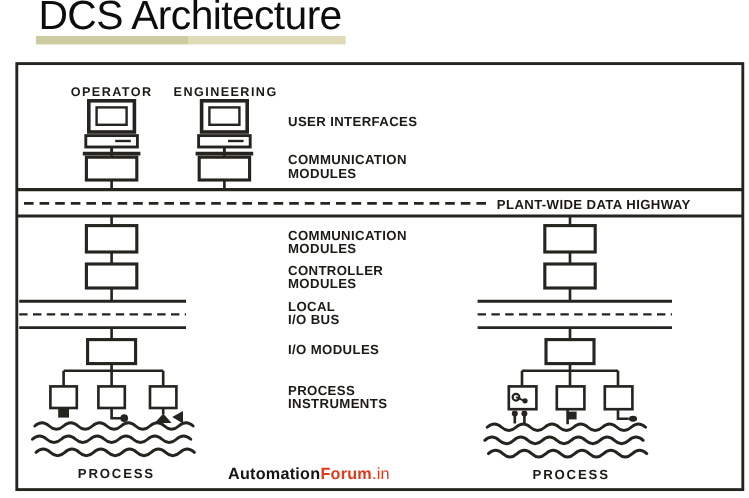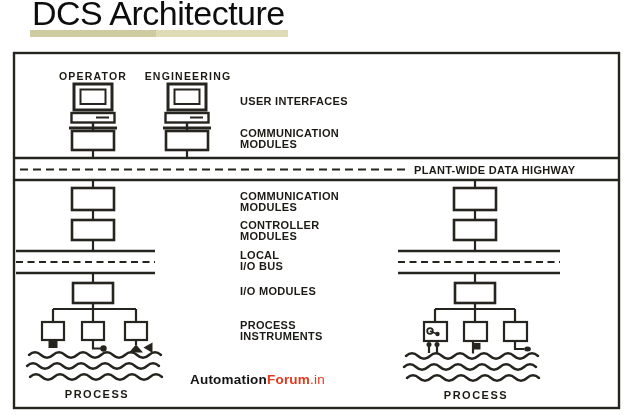--- a/index.html
+++ b/index.html
@@ -9,21 +9,21 @@
               color:#0d0d0d;letter-spacing:-0.5px;font-family:"Liberation Sans",sans-serif;}
   .title-underline{position:absolute;left:30px;top:30px;width:258px;height:7px;
                    background:linear-gradient(to right,#cfcba0 0%,#cfcba0 49%,#dedbb6 49%,#dedbb6 100%);}
   svg{position:absolute;left:0;top:0;}
   .lbl{font:bold 11px "Liberation Sans",sans-serif;fill:#1c1a15;letter-spacing:0.3px;}
   .station{font:bold 10.5px "Liberation Sans",sans-serif;fill:#1c1a15;letter-spacing:1.2px;text-anchor:middle;}
   .process{font:bold 11px "Liberation Sans",sans-serif;fill:#1c1a15;letter-spacing:1.5px;text-anchor:middle;}
   .ln{stroke:#26241f;fill:none;}
   .bx{stroke:#26241f;fill:#ffffff;}
   .fl{fill:#26241f;stroke:none;}
-  .watermark{position:absolute;left:190px;top:372px;font-size:13.5px;font-weight:bold;color:#141414;
+  .watermark{position:absolute;left:190px;top:387px;font-size:13.5px;font-weight:bold;color:#141414;
              letter-spacing:0.2px;}
   .watermark .red{color:#e2391b;}
   .watermark .suffix{color:#e2391b;font-weight:400;}
 </style>
 </head>
 <body>
 
 <div class="stage">
 
   <h1 class="page-title">DCS Architecture</h1>

